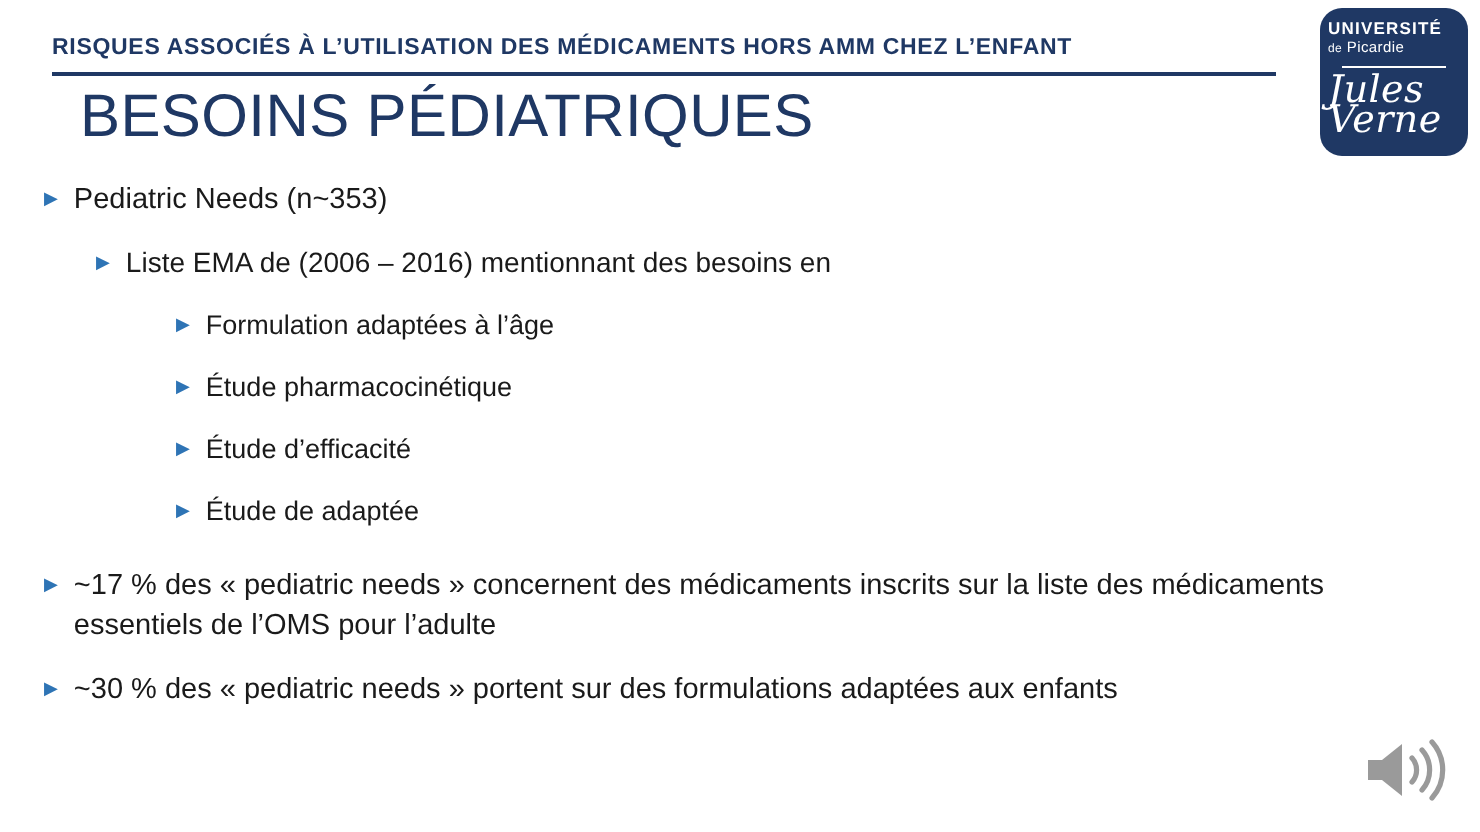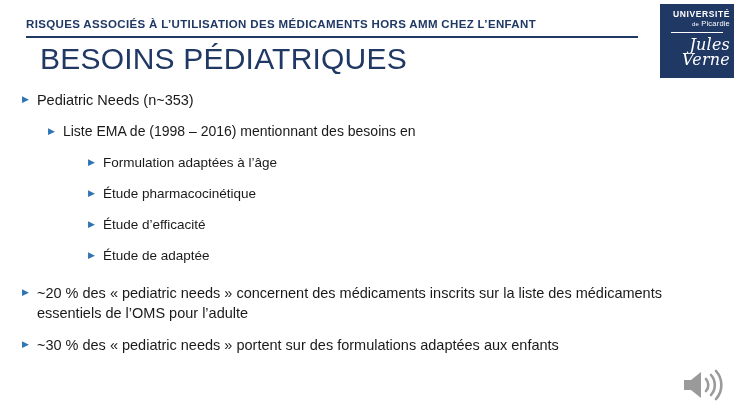--- a/index.html
+++ b/index.html
@@ -54,21 +54,22 @@
   .logo {
     position: absolute;
     right: 6px;
     top: 4px;
     width: 74px;
     height: 74px;
     background: #1F3864;
     color: #ffffff;
     box-sizing: border-box;
     padding: 5px 4px 0 4px;
-    text-align: right;
+    text-align: left;
+    border-radius: 11px;
   }
   .logo-line1 {
     font-size: 8.5px;
     font-weight: 700;
     letter-spacing: 0.6px;
     line-height: 10px;
   }
   .logo-line2 {
     font-size: 7.5px;
     line-height: 9px;
@@ -79,21 +80,21 @@
   }
   .logo-rule {
     width: 52px;
     height: 1px;
     background: #ffffff;
     margin: 3px auto 4px auto;
   }
   .logo-name {
     font-family: "DejaVu Serif", serif;
     font-style: italic;
-    font-size: 16px;
+    font-size: 19px;
     line-height: 15px;
     letter-spacing: 0.2px;
   }
 
   
   .body {
     position: absolute;
     left: 0;
     top: 90px;
     width: 700px;
@@ -166,21 +167,21 @@
 
   <div class="body">
 
     <div class="bullet lvl1">
       <span class="tri">▶</span>
       <span class="txt">Pediatric Needs (n~353)</span>
     </div>
 
     <div class="bullet lvl2">
       <span class="tri">▶</span>
-      <span class="txt">Liste EMA de (1998 – 2016) mentionnant des besoins en</span>
+      <span class="txt">Liste EMA de (2006 – 2016) mentionnant des besoins en</span>
     </div>
 
     <div class="bullet lvl3">
       <span class="tri">▶</span>
       <span class="txt">Formulation adaptées à l’âge</span>
     </div>
 
     <div class="bullet lvl3">
       <span class="tri">▶</span>
       <span class="txt">Étude pharmacocinétique</span>
@@ -191,21 +192,21 @@
       <span class="txt">Étude d’efficacité</span>
     </div>
 
     <div class="bullet lvl3">
       <span class="tri">▶</span>
       <span class="txt">Étude de adaptée</span>
     </div>
 
     <div class="bullet lvl1 gap-top">
       <span class="tri">▶</span>
-      <span class="txt">~20 % des « pediatric needs » concernent des médicaments inscrits sur la liste des médicaments essentiels de l’OMS pour l’adulte</span>
+      <span class="txt">~17 % des « pediatric needs » concernent des médicaments inscrits sur la liste des médicaments essentiels de l’OMS pour l’adulte</span>
     </div>
 
     <div class="bullet lvl1">
       <span class="tri">▶</span>
       <span class="txt">~30 % des « pediatric needs » portent sur des formulations adaptées aux enfants</span>
     </div>
 
   </div>
 
   <div class="speaker">

